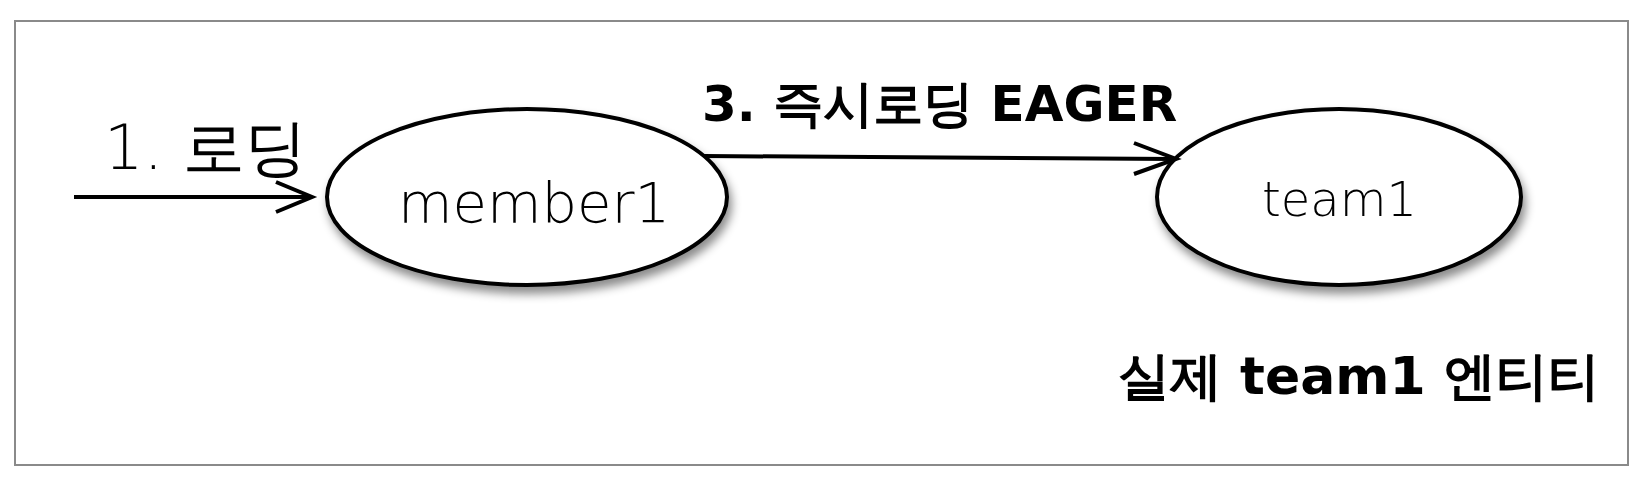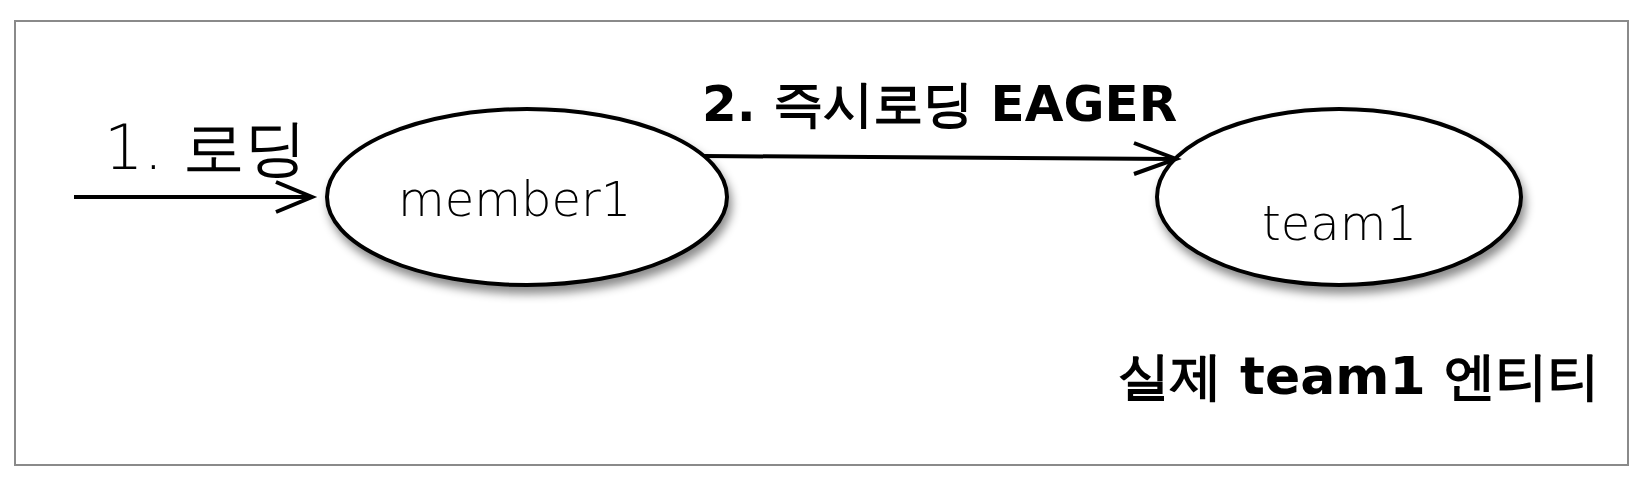--- a/index.html
+++ b/index.html
@@ -4,22 +4,22 @@
   <style>
     html, body { margin: 0; padding: 0; background: #ffffff; }
     body { width: 1643px; height: 485px; position: relative; overflow: hidden;
            font-family: "DejaVu Sans", "Liberation Sans", sans-serif; }
     .frame { position: absolute; left: 14px; top: 20px; width: 1615px; height: 446px;
              border: 2px solid #8a8a8a; box-sizing: border-box; background: #fff; }
     svg.diagram { position: absolute; left: 0; top: 0; width: 1643px; height: 485px; }
     .lbl { position: absolute; color: #000; white-space: nowrap; line-height: 1; }
     .lbl-load { left: 104px; top: 117px; font-size: 62px; font-weight: 300; }
     .lbl-eager { left: 702px; top: 79px; font-size: 50px; font-weight: bold; }
-    .lbl-member { left: 398px; top: 175px; font-size: 48px; font-weight: 300; }
-    .lbl-team { left: 1262px; top: 175px; font-size: 48px; font-weight: 300; margin-top: 24px; }
+    .lbl-member { left: 398px; top: 175px; font-size: 56px; font-weight: 300; }
+    .lbl-team { left: 1262px; top: 175px; font-size: 48px; font-weight: 300; }
     .lbl-real { left: 1118px; top: 350px; font-size: 52px; font-weight: bold; }
   </style>
 </head>
 <body>
 
 <div class="frame"></div>
 
 <svg class="diagram" viewBox="0 0 1643 485">
   <defs>
     <filter id="shadow" x="-20%" y="-20%" width="140%" height="160%">
@@ -32,16 +32,16 @@
   </g>
   <ellipse cx="527" cy="197" rx="200" ry="88" fill="#fff" stroke="#000" stroke-width="4" filter="url(#shadow)"></ellipse>
   <ellipse cx="1339" cy="197" rx="182" ry="88" fill="#fff" stroke="#000" stroke-width="4" filter="url(#shadow)"></ellipse>
   <g>
     <line x1="704" y1="156" x2="1176" y2="159" stroke="#000" stroke-width="4"></line>
     <polyline points="1134,143 1176,159 1134,174" fill="none" stroke="#000" stroke-width="4"></polyline>
   </g>
 </svg>
 
 <div class="lbl lbl-load">1. 로딩</div>
-<div class="lbl lbl-eager">2. 즉시로딩 EAGER</div>
+<div class="lbl lbl-eager">3. 즉시로딩 EAGER</div>
 <div class="lbl lbl-member">member1</div>
 <div class="lbl lbl-team">team1</div>
 <div class="lbl lbl-real">실제 team1 엔티티</div>
 
 </body></html>

